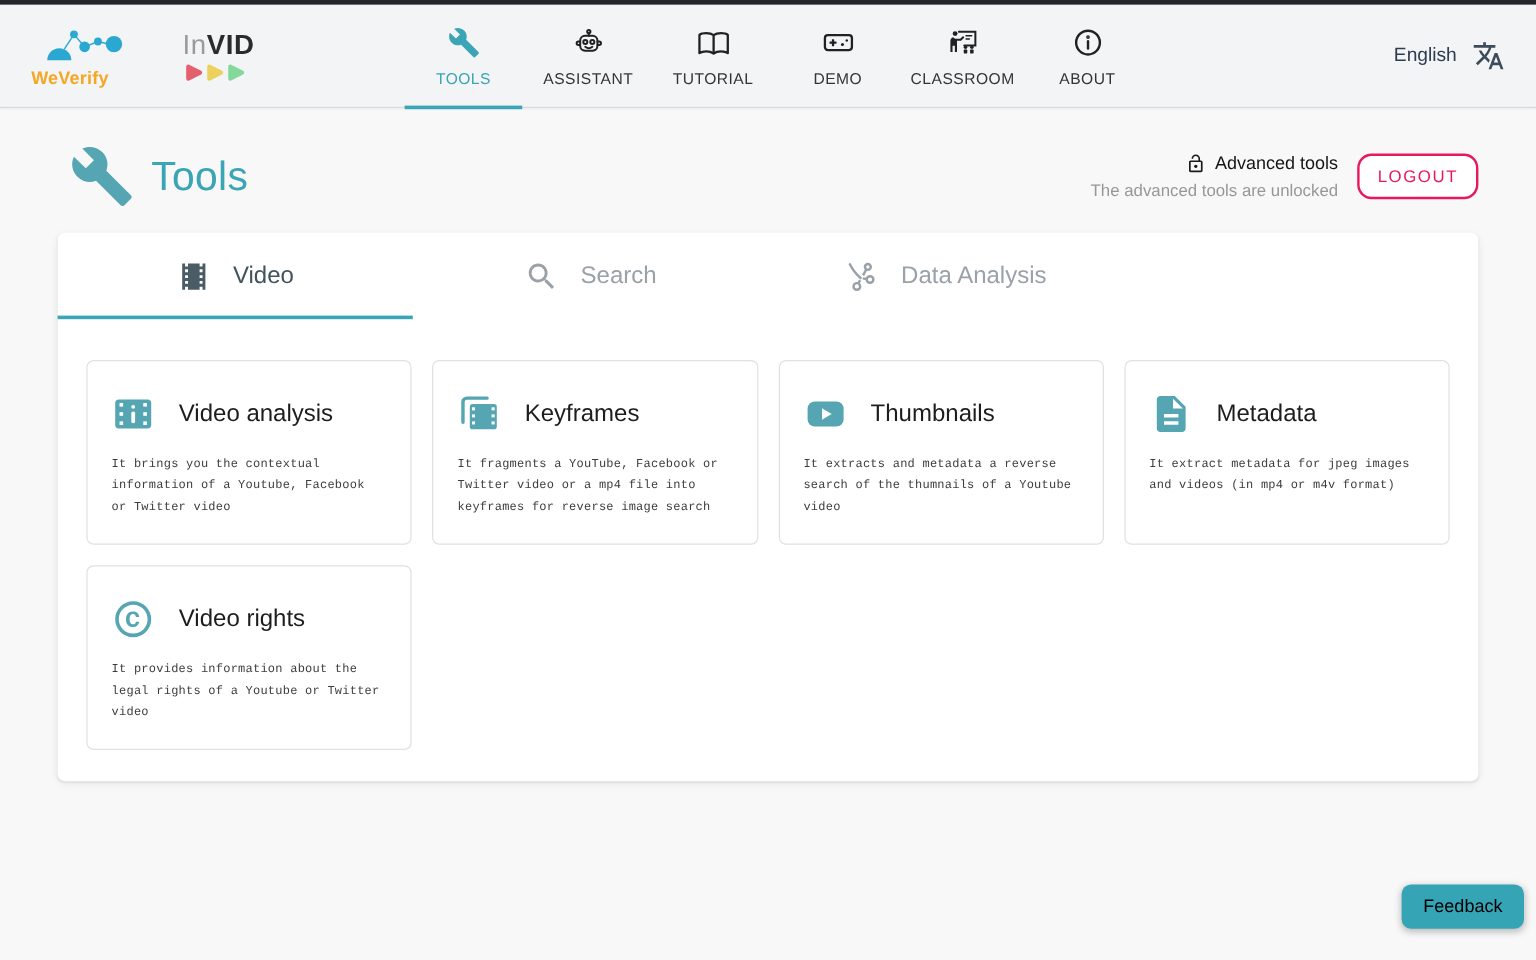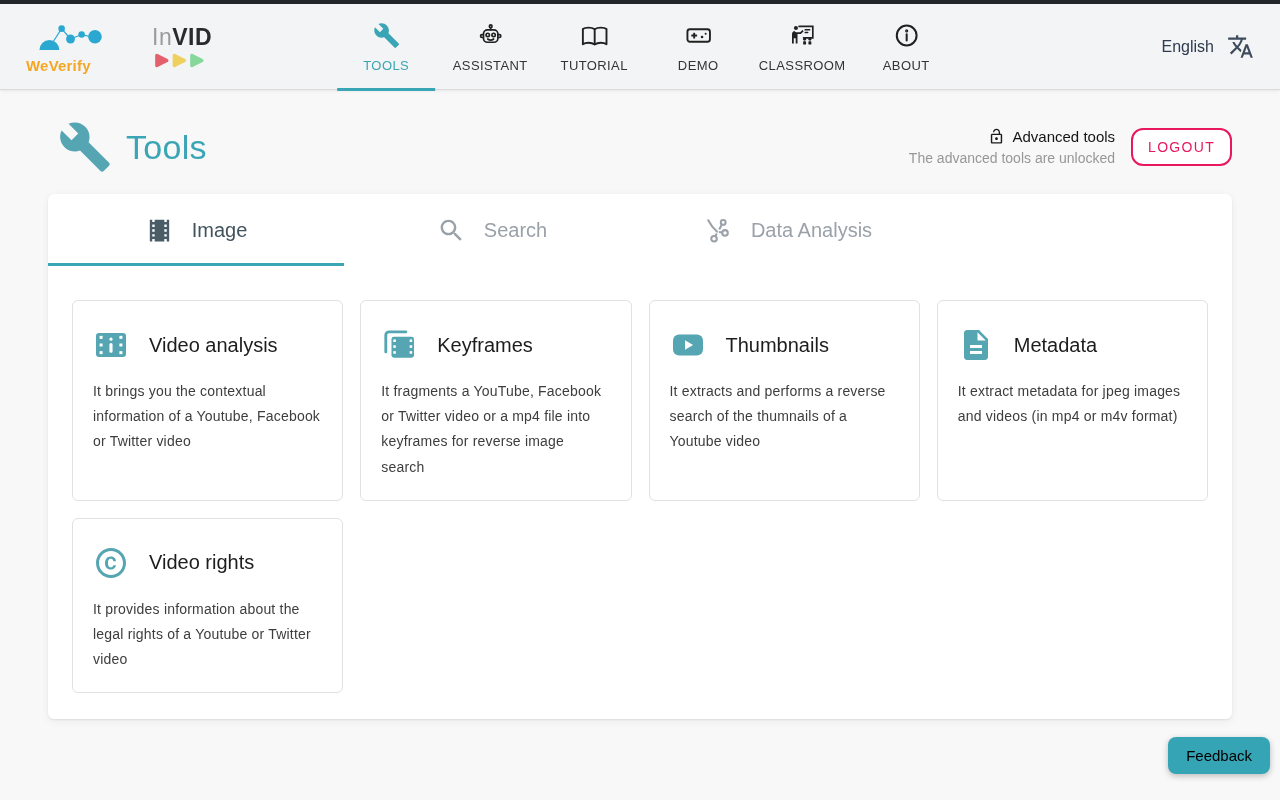--- a/index.html
+++ b/index.html
@@ -121,21 +121,21 @@
     background: #fff;
     border: 1px solid #e1e1e1;
     border-radius: 6px;
     padding: 18px 20px 20px;
     min-height: 134px;
     cursor: pointer;
   }
   .card-head { display: flex; align-items: center; gap: 20px; margin: 8px 0 16px; }
   .card-icon svg { width: 36px; height: 36px; color: var(--icon-teal); }
   .card-title { font-size: 20px; color: #1d1d1d; }
-  .card-desc { font-size: 14px; color: #3d3d3d; line-height: 1.8; letter-spacing: .2px; }
+  .card-desc { font-size: 10px; color: #3d3d3d; line-height: 1.8; letter-spacing: .2px; font-family: Liberation Mono, monospace; }
 
   
   .feedback-btn {
     position: fixed; right: 10px; bottom: 26px;
     background: var(--feedback-teal); color: #000000;
     border: none; border-radius: 8px;
     font-family: inherit; font-size: 15px;
     padding: 10px 18px;
     box-shadow: 0 2px 6px rgba(0,0,0,.25);
     cursor: pointer;
@@ -294,21 +294,21 @@
 
   <section class="panel">
     <div class="tabs">
 
     <div class="tab active">
           <span class="tab-icon">
             <svg viewBox="0 0 24 24" fill="currentColor">
               <path d="M18 3v2h-2V3H8v2H6V3H4v18h2v-2h2v2h8v-2h2v2h2V3h-2zM8 17H6v-2h2v2zm0-4H6v-2h2v2zm0-4H6V7h2v2zm10 8h-2v-2h2v2zm0-4h-2v-2h2v2zm0-4h-2V7h2v2z"></path>
             </svg>
           </span>
-          <span class="tab-label">Image</span>
+          <span class="tab-label">Video</span>
         </div>
         <div class="tab">
           <span class="tab-icon">
             <svg viewBox="0 0 24 24" fill="currentColor">
               <path d="M15.5 14h-.79l-.28-.27C15.41 12.59 16 11.11 16 9.5 16 5.91 13.09 3 9.5 3S3 5.91 3 9.5 5.91 16 9.5 16c1.61 0 3.09-.59 4.23-1.57l.27.28v.79l5 4.99L20.49 19l-4.99-5zm-6 0C7.01 14 5 11.99 5 9.5S7.01 5 9.5 5 14 7.01 14 9.5 11.99 14 9.5 14z"></path>
             </svg>
           </span>
           <span class="tab-label">Search</span>
         </div>
         <div class="tab">
@@ -372,21 +372,21 @@
         <div class="card">
           <div class="card-head">
             <span class="card-icon">
               <svg viewBox="0 0 24 24">
                 <rect x="2" y="5" width="20" height="14" rx="4" fill="currentColor"></rect>
                 <path d="M10 8.8l5.4 3.2L10 15.2z" fill="#fff"></path>
               </svg>
             </span>
             <span class="card-title">Thumbnails</span>
           </div>
-          <p class="card-desc">It extracts and performs a reverse search of the thumnails of a Youtube video</p>
+          <p class="card-desc">It extracts and metadata a reverse search of the thumnails of a Youtube video</p>
         </div>
         <div class="card">
           <div class="card-head">
             <span class="card-icon">
               <svg viewBox="0 0 24 24" fill="currentColor">
                 <path d="M14 2H6c-1.1 0-2 .9-2 2v16c0 1.1.9 2 2 2h12c1.1 0 2-.9 2-2V8l-6-6zm2 16H8v-2h8v2zm0-4H8v-2h8v2zm-3-5V3.5L18.5 9H13z"></path>
               </svg>
             </span>
             <span class="card-title">Metadata</span>
           </div>

